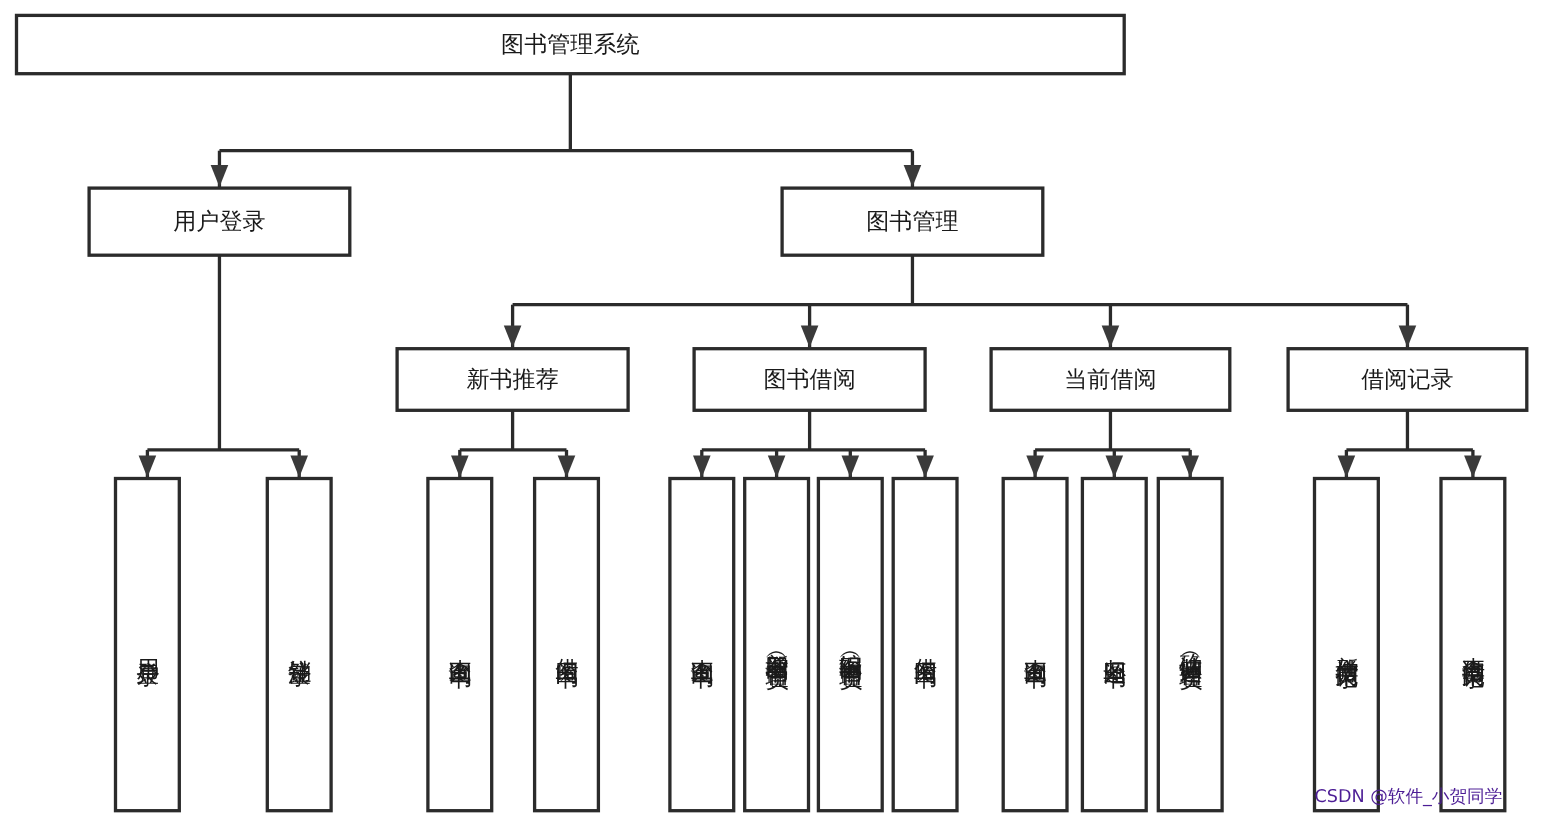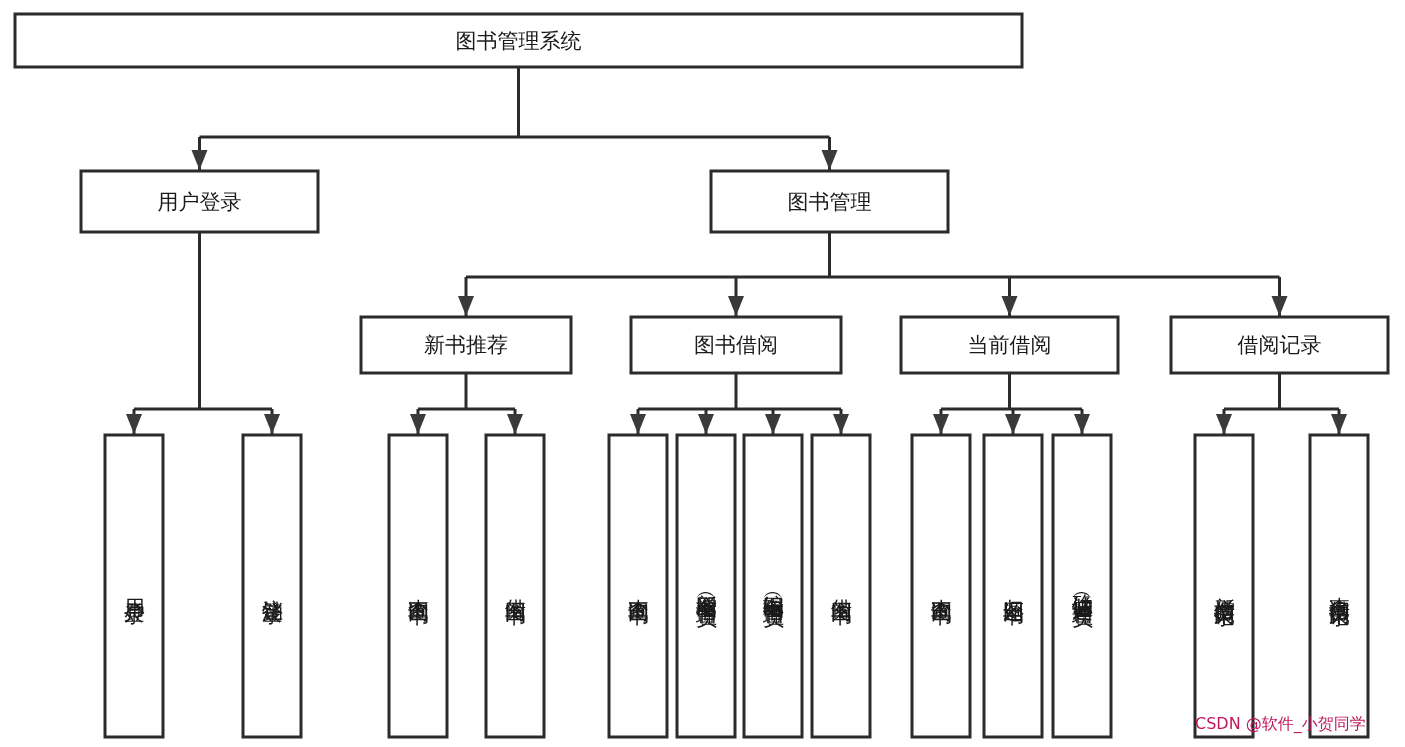--- a/index.html
+++ b/index.html
@@ -55,21 +55,21 @@
     color: #1a1a1a;
     letter-spacing: 2px;
     line-height: 1;
     white-space: nowrap;
     pointer-events: none;
   }
   .watermark {
     position: absolute;
     font-family: "DejaVu Sans", "Liberation Sans", sans-serif;
     font-size: 16px;
-    color: #be185d;
+    color: #4c1d95;
     white-space: nowrap;
   }
 </style>
 </head>
 <body>
 
 <div id="page">
 
   <svg id="diagram" viewBox="0 0 1405 747">
     <g id="edges-layer">

